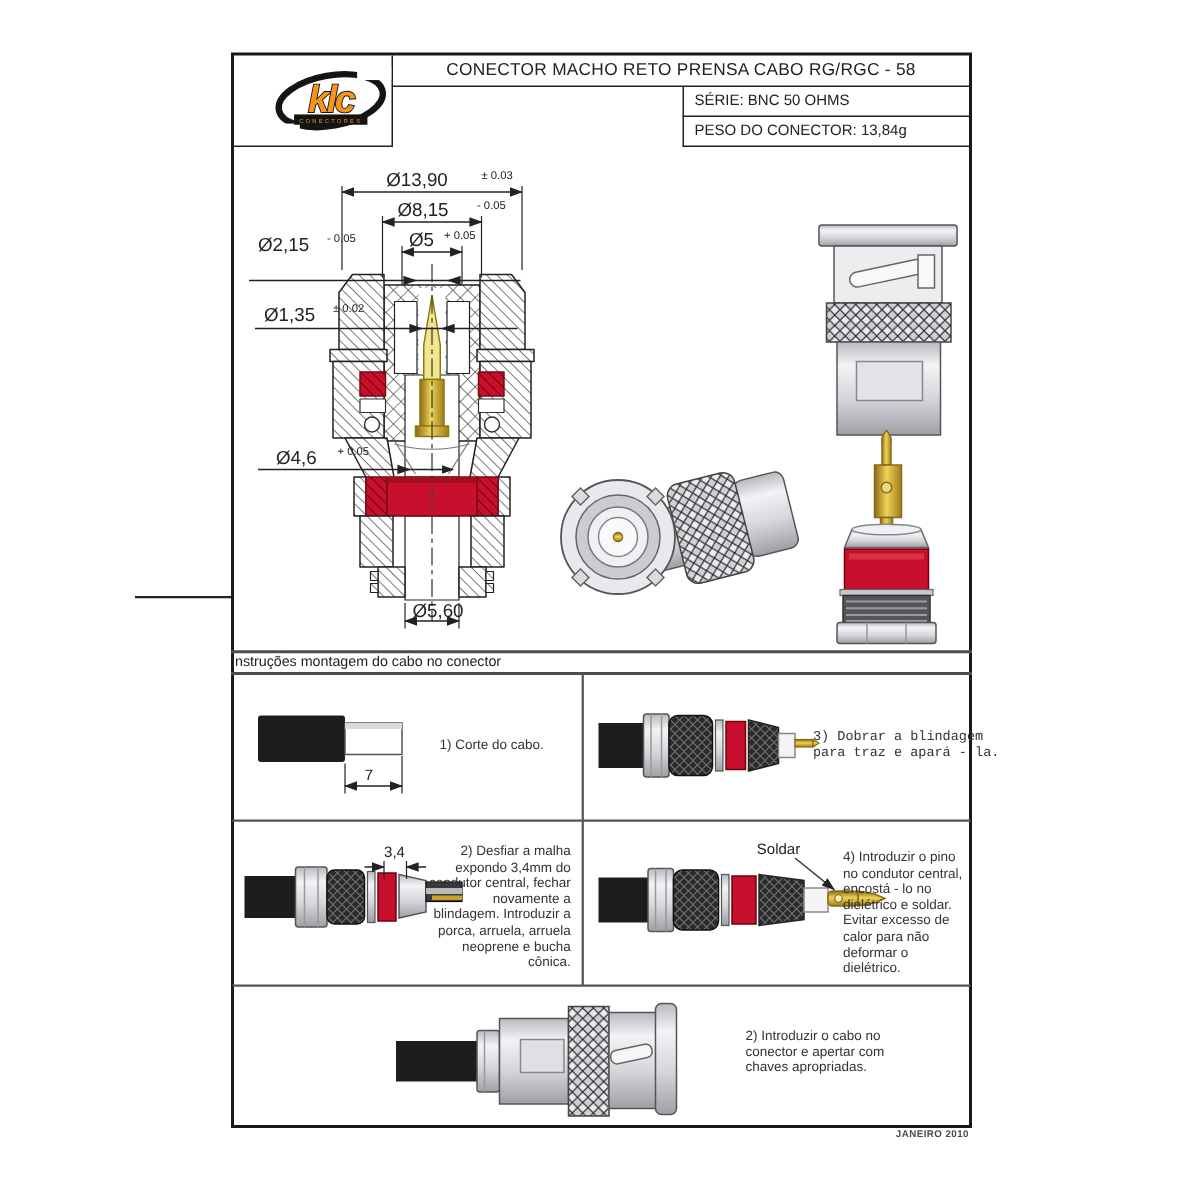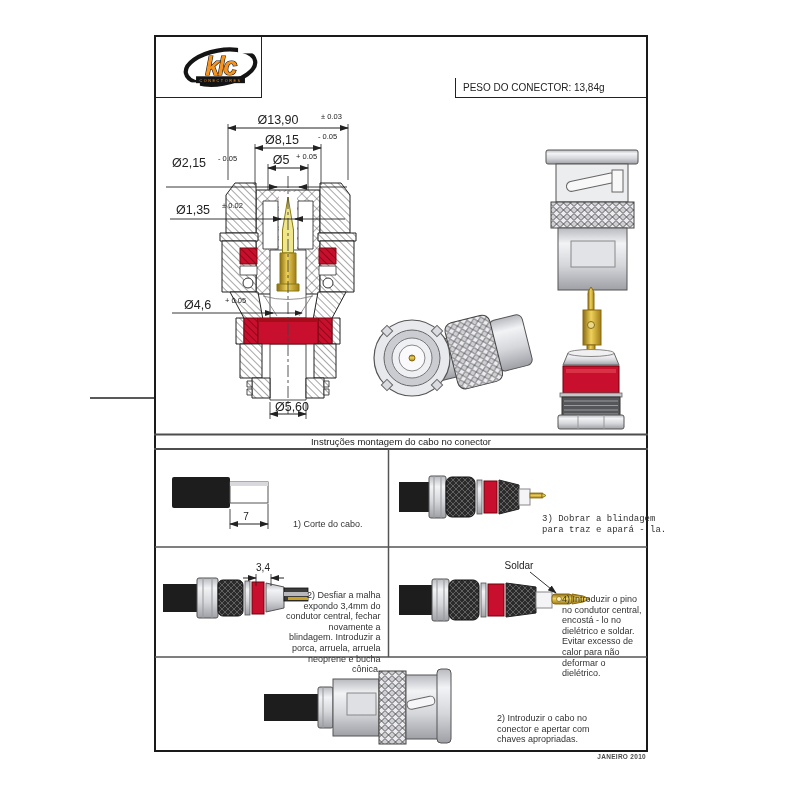--- a/index.html
+++ b/index.html
@@ -6,22 +6,22 @@
   body{width:800px;height:800px;position:relative;font-family:"Liberation Sans",sans-serif;color:#222;overflow:hidden;}
   .doc{position:absolute;left:154px;top:35px;width:490px;height:713px;border:2px solid #1a1a1a;background:#fff;}
   .cell{position:absolute;box-sizing:border-box;display:flex;align-items:center;font-size:10px;color:#222;white-space:pre;}
   .cell.pad{padding-left:7px;}
   .logo-cell{left:0;top:0;width:106px;height:61px;border-right:1.5px solid #222;border-bottom:1.5px solid #222;justify-content:center;padding-left:24px;}
   .title-cell{left:106px;top:0;width:384px;height:21px;border-bottom:1.5px solid #222;justify-content:center;font-size:11.5px;letter-spacing:.2px;}
   .codigo-cell{left:106px;top:21px;width:193px;height:20px;border-bottom:1.5px solid #222;}
   .serie-cell{left:299px;top:21px;width:191px;height:20px;border-bottom:1.5px solid #222;border-left:1.5px solid #222;}
   .norma-cell{left:106px;top:41px;width:193px;height:20px;border-bottom:1.5px solid #222;}
   .peso-cell{left:299px;top:41px;width:191px;height:20px;border-bottom:1.5px solid #222;border-left:1.5px solid #222;}
-  .band-title{position:absolute;left:154px;top:435px;width:494px;height:14px;line-height:14px;text-align:center;font-size:9.5px;color:#222;}
-  .steptext{position:absolute;font-size:9px;line-height:10.6px;color:#333;white-space:pre-line;margin-top:28px;}
+  .band-title{position:absolute;left:154px;top:435px;width:494px;height:14px;line-height:14px;text-align:left;font-size:9.5px;color:#222;}
+  .steptext{position:absolute;font-size:9px;line-height:10.6px;color:#333;white-space:pre-line;}
   #st1{left:293px;top:491px;}
   #st2{left:286px;top:562px;text-align:right;}
   #st3{left:542px;top:486px;font-family:Liberation Mono, monospace;}
   #st4{left:562px;top:566px;}
   #st5{left:497px;top:685px;}
   .footer-date{position:absolute;left:480px;top:753px;width:166px;text-align:right;font-size:6.5px;font-weight:bold;color:#4a4a4a;letter-spacing:.3px;}
   svg text{font-family:"Liberation Sans",sans-serif;}
   .dim{font-size:12.5px;fill:#222;}
   .tol{font-size:7.5px;fill:#222;}
   .sdim{font-size:10px;fill:#222;}
@@ -33,20 +33,22 @@
   <div class="cell logo-cell">
     <svg width="106" height="61" viewBox="0 0 106 61">
       <ellipse cx="53" cy="30" rx="46" ry="22" transform="rotate(-10 53 30)" fill="none" stroke="#141414" stroke-width="5.5"></ellipse>
       <rect x="76" y="0" width="30" height="12" fill="#fff"></rect>
       <rect x="0" y="50" width="26" height="11" fill="#fff"></rect>
       <rect x="21" y="42" width="64" height="9" fill="#141414"></rect>
       <text x="53" y="40" text-anchor="middle" font-size="33" font-weight="bold" font-style="italic" letter-spacing="-2" fill="#F7941E" stroke="#141414" stroke-width="1.6" paint-order="stroke">klc</text>
       <text x="53" y="49.3" text-anchor="middle" font-size="5" letter-spacing="2" fill="#F7941E">CONECTORES</text>
     </svg>
   </div>
+  <div class="cell title-cell">CONECTOR MACHO RETO PRENSA CABO RG/RGC - 58</div>
+  <div class="cell pad serie-cell">SÉRIE: BNC 50 OHMS</div>
   <div class="cell pad peso-cell">PESO DO CONECTOR: 13,84g</div>
 </div>
 
 <svg width="800" height="800" viewBox="0 0 800 800" style="position:absolute;left:0;top:0;">
   <defs>
     <pattern id="h1" patternUnits="userSpaceOnUse" width="5" height="5" patternTransform="rotate(45)">
       <rect width="5" height="5" fill="#fff"></rect>
         <line x1="0" y1="0" x2="5" y2="0" stroke="#3a3a3a" stroke-width="0.9"></line>
     </pattern>
     <pattern id="h2" patternUnits="userSpaceOnUse" width="7" height="7" patternTransform="rotate(45)">

